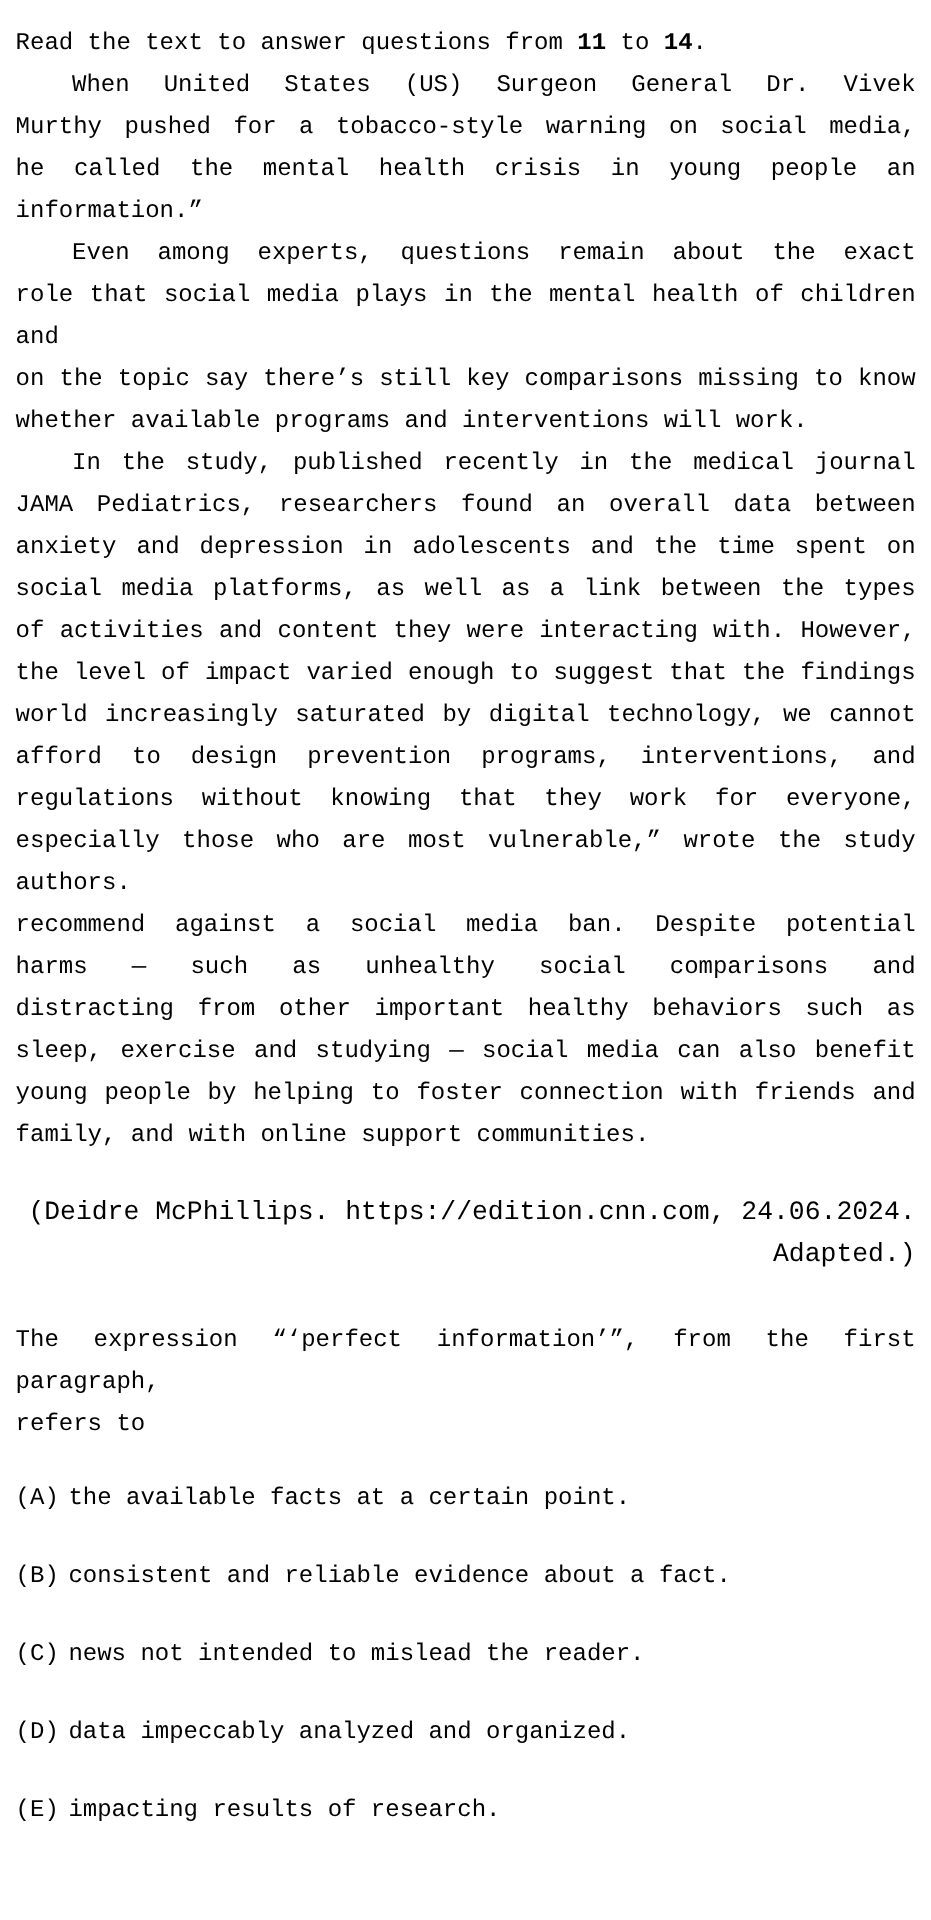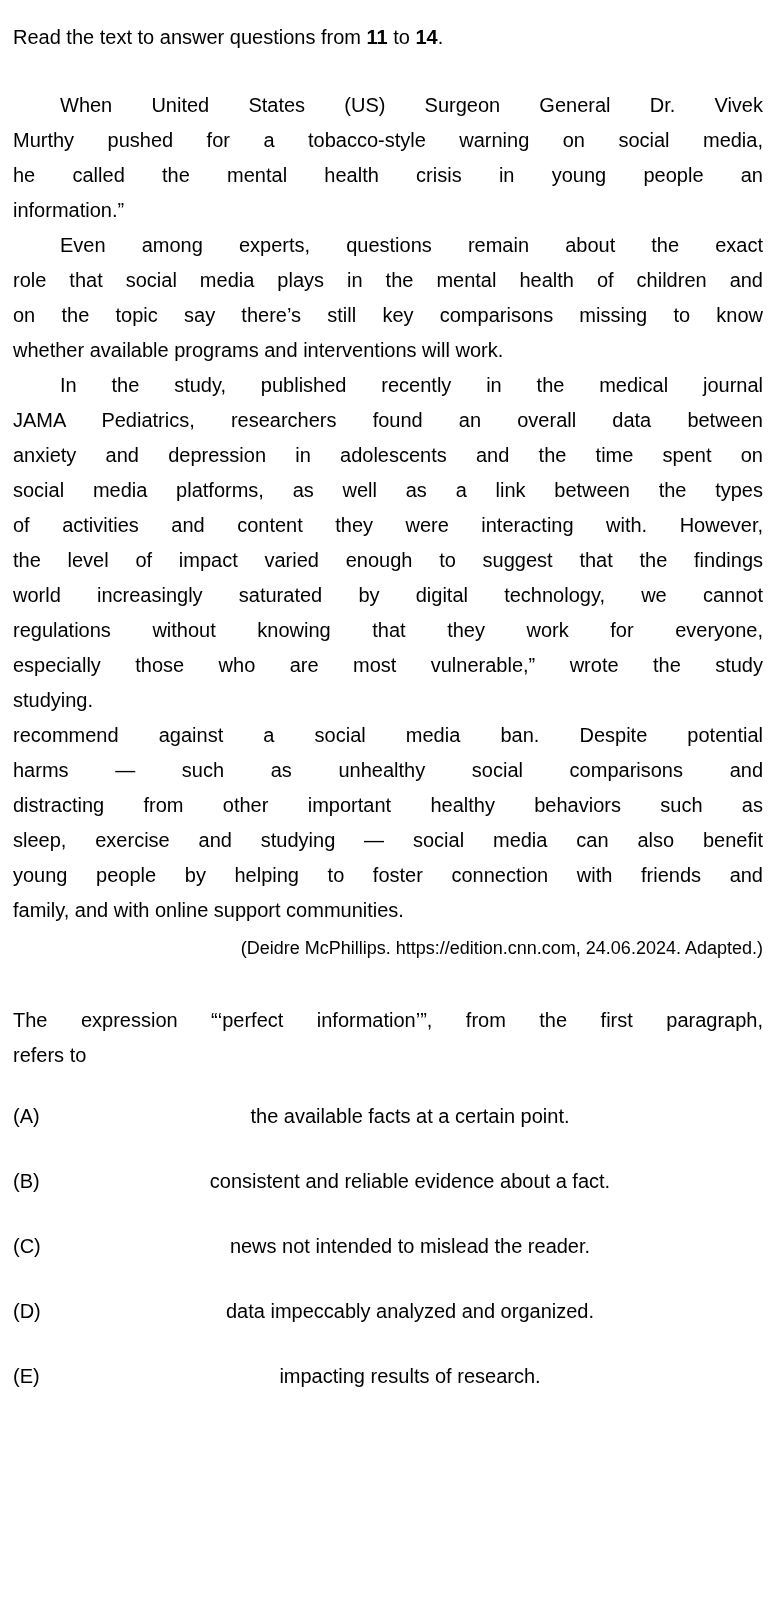--- a/index.html
+++ b/index.html
@@ -3,58 +3,58 @@
 <meta charset="utf-8">
 <style>
   html, body { margin: 0; padding: 0; background: #ffffff; }
   .page {
     position: relative;
     width: 776px;
     height: 1600px;
     box-sizing: border-box;
     background: #ffffff;
     color: #000000;
-    font-family: Liberation Sans, sans-serif;
+    font-family: Liberation Mono, monospace;
     font-size: 20px;
     padding: 20px 13px 0 13px;
     overflow: hidden;
   }
   .instruction {
     line-height: 34px;
     text-align: left;
   }
   .instruction .bold { font-weight: bold; }
-  .article { margin-top: 34px; }
+  .article { }
   .article .line,
   .question .line {
     line-height: 35px;
     text-align: justify;
     text-align-last: justify;
     text-justify: inter-word;
     white-space: normal;
   }
   .article .line.first { text-indent: 47px; }
   .article .line.plain,
   .question .line.plain { text-align-last: left; }
   .citation {
-    margin-top: 3px;
+    margin-top: 29px;
     line-height: 35px;
-    font-size: 18px;
+    font-size: 22px;
     text-align: right;
   }
   .question { margin-top: 37px; }
   .options { margin-top: 26px; }
   .option {
     display: flex;
     line-height: 35px;
     margin-top: 30px;
   }
   .option:first-child { margin-top: 0; }
   .option .opt-label { flex: 0 0 44px; }
-  .option .opt-text { flex: 1 1 auto; text-align: center; }
+  .option .opt-text { flex: 1 1 auto; text-align: left; }
 </style>
 </head>
 <body>
 
 <div class="page">
 
   <div class="instruction">
     <span>Read the text to answer questions from </span><span class="bold">11</span><span> to </span><span class="bold">14</span><span>.</span>
   </div>
 
@@ -67,23 +67,24 @@
       <div class="line">role that social media plays in the mental health of children and</div>
       <div class="line">on the topic say there’s still key comparisons missing to know</div>
       <div class="line plain">whether available programs and interventions will work.</div>
       <div class="line first">In the study, published recently in the medical journal</div>
       <div class="line">JAMA Pediatrics, researchers found an overall data between</div>
       <div class="line">anxiety and depression in adolescents and the time spent on</div>
       <div class="line">social media platforms, as well as a link between the types</div>
       <div class="line">of activities and content they were interacting with. However,</div>
       <div class="line">the level of impact varied enough to suggest that the findings</div>
       <div class="line">world increasingly saturated by digital technology, we cannot</div>
+      <div class="line">afford to design prevention programs, interventions, and</div>
       <div class="line">regulations without knowing that they work for everyone,</div>
       <div class="line">especially those who are most vulnerable,” wrote the study</div>
-      <div class="line plain">studying.</div>
+      <div class="line plain">authors.</div>
       <div class="line">recommend against a social media ban. Despite potential</div>
       <div class="line">harms — such as unhealthy social comparisons and</div>
       <div class="line">distracting from other important healthy behaviors such as</div>
       <div class="line">sleep, exercise and studying — social media can also benefit</div>
       <div class="line">young people by helping to foster connection with friends and</div>
       <div class="line plain">family, and with online support communities.</div>
     </div>
 
   <div class="citation">(Deidre McPhillips. https://edition.cnn.com, 24.06.2024. Adapted.)</div>
 

